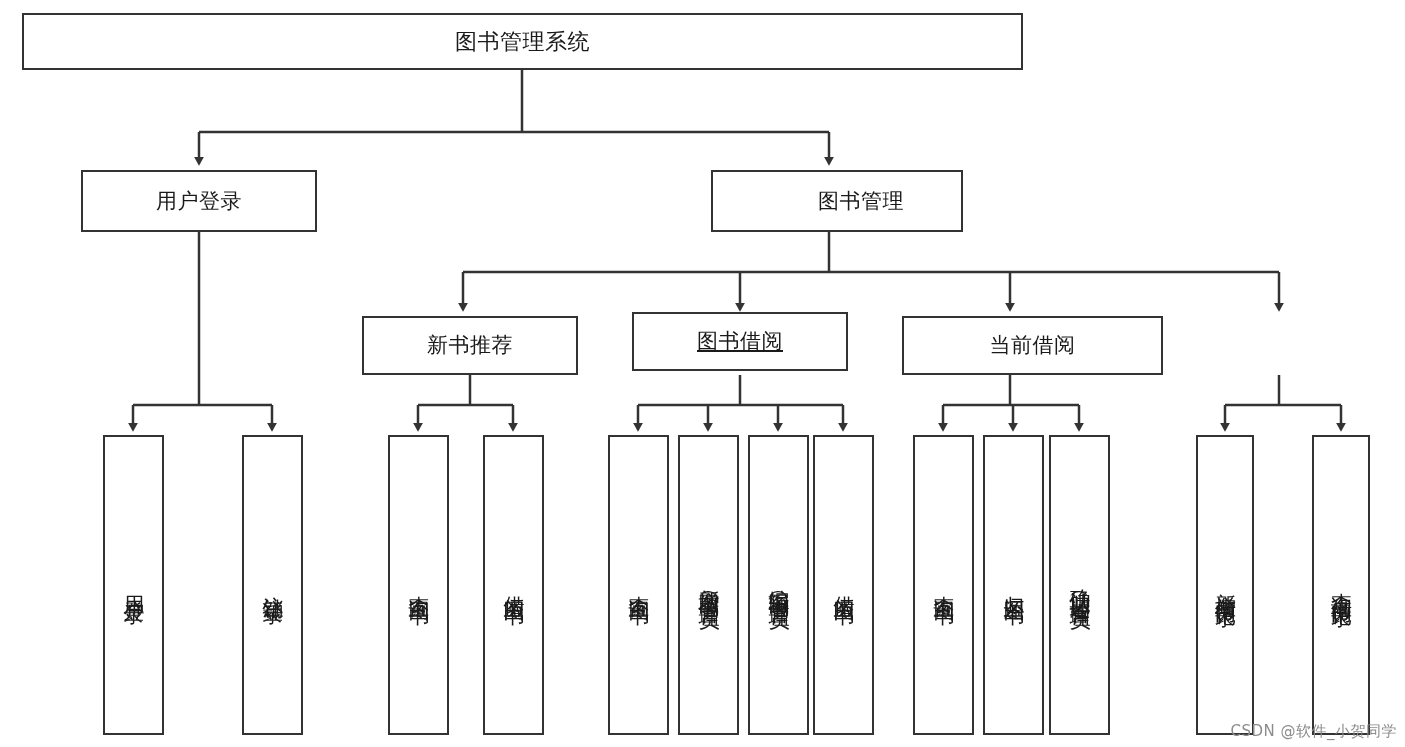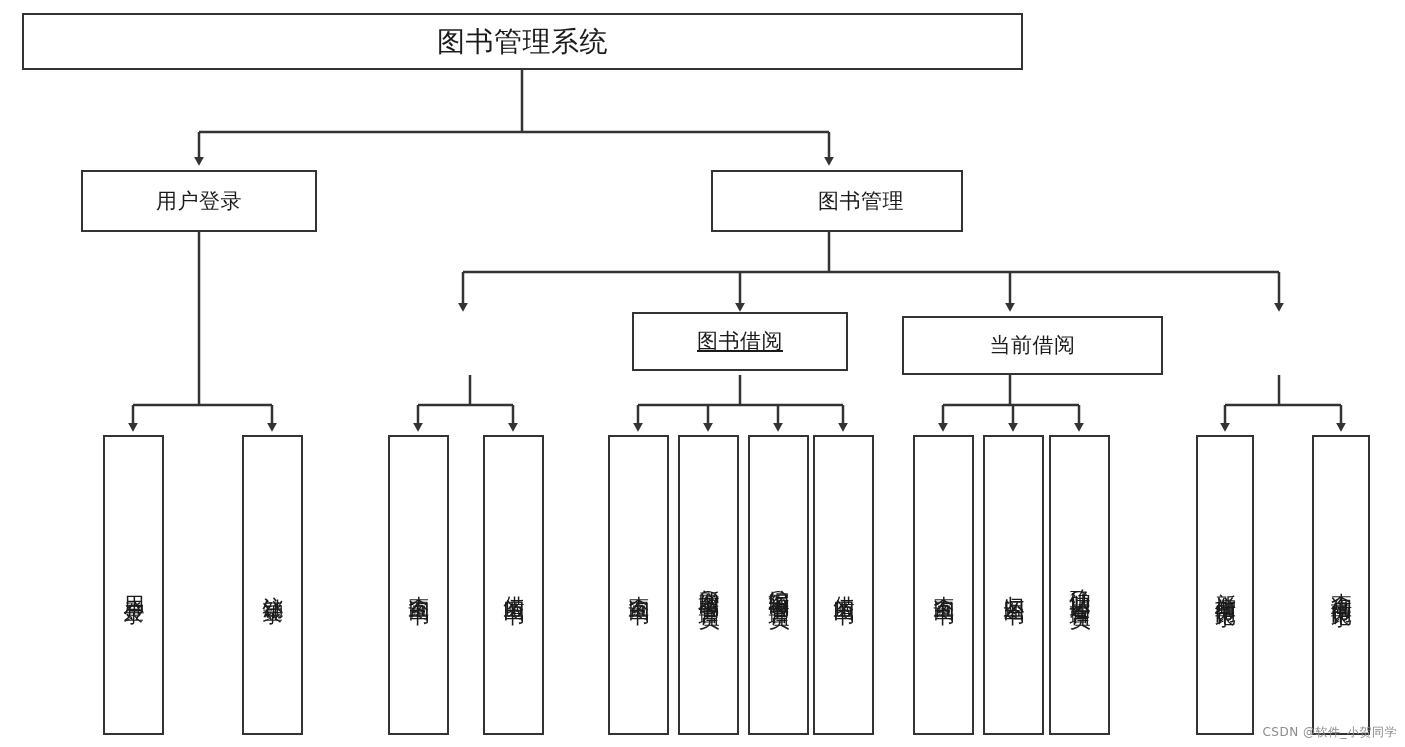--- a/index.html
+++ b/index.html
@@ -52,27 +52,27 @@
   }
   .node.vertical .label {
     writing-mode: vertical-rl;
     text-orientation: upright;
     font-size: 21px;
     letter-spacing: 3px;
     line-height: 1;
     max-height: 284px;
   }
   .node.root .label {
-    font-size: 28px;
+    font-size: 22px;
   }
   #watermark {
     position: absolute;
     right: 8px;
     bottom: 6px;
-    font-size: 12px;
+    font-size: 15px;
     color: #8c8c8c;
     letter-spacing: 0.5px;
     white-space: nowrap;
     margin-top: 26px;
   }
 </style>
 </head>
 <body>
 
 <div id="diagram-root">
@@ -143,20 +143,23 @@
     <span class="label">图书管理系统</span>
   </div>
 
   <div class="node horizontal" style="left:81px;top:170px;width:236px;height:62px;">
     <span class="label">用户登录</span>
   </div>
   <div class="node horizontal" style="left:711px;top:170px;width:252px;height:62px;padding-left:48px;">
     <span class="label">图书管理</span>
   </div>
 
+  <div class="node horizontal" style="left:362px;top:316px;width:216px;height:59px;">
+    <span class="label">新书推荐</span>
+  </div>
   <div class="node horizontal" style="left:632px;top:312px;width:216px;height:59px;text-decoration:underline;">
     <span class="label">图书借阅</span>
   </div>
   <div class="node horizontal" style="left:902px;top:316px;width:261px;height:59px;">
     <span class="label">当前借阅</span>
   </div>
 
   <div class="node vertical" style="left:103px;top:435px;width:61px;height:300px;">
     <span class="label">用户登录</span>
   </div>

